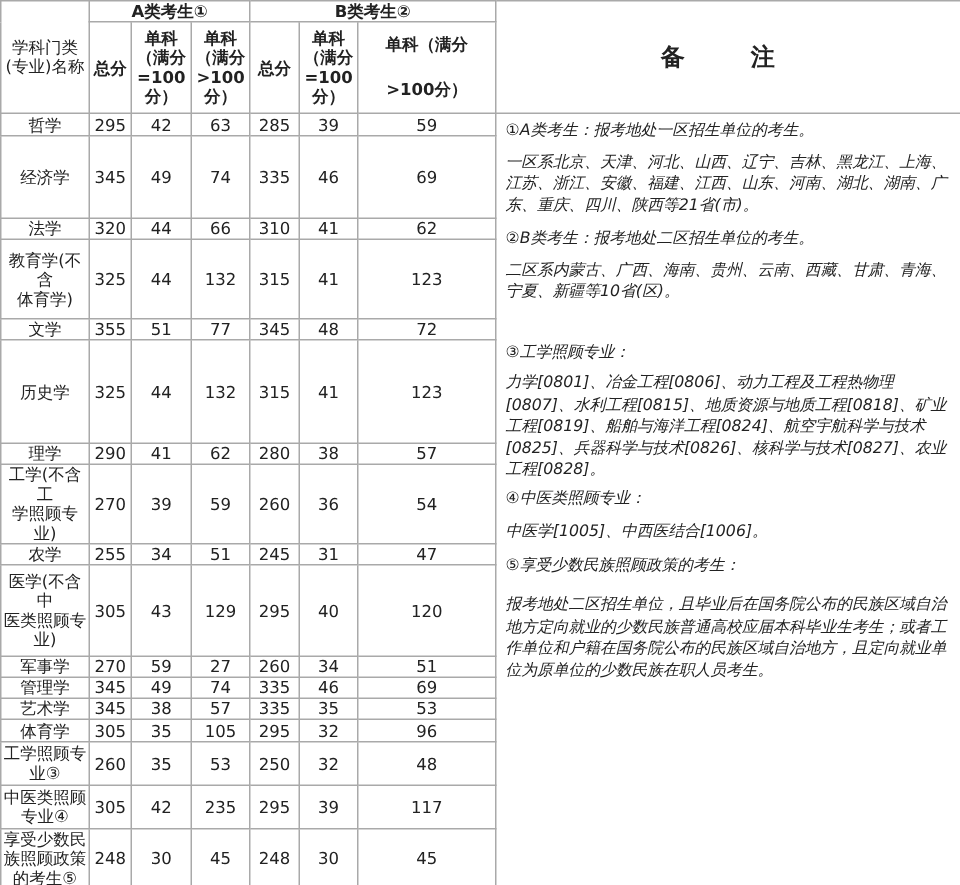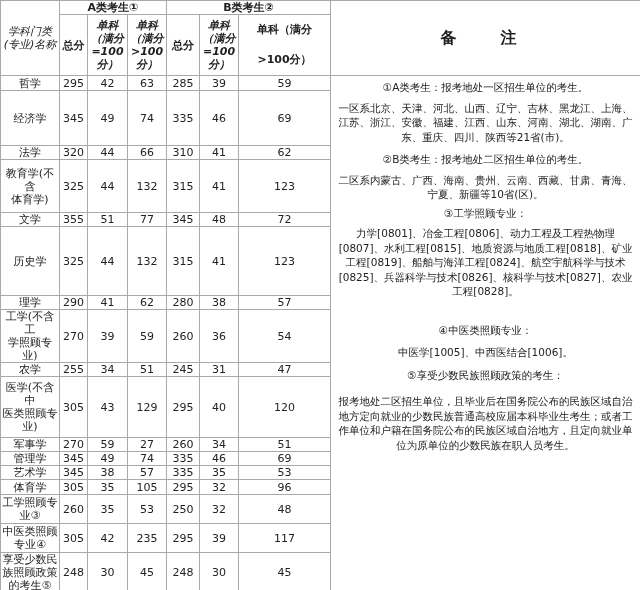--- a/index.html
+++ b/index.html
@@ -1,22 +1,22 @@
 <!DOCTYPE html>
 <html><head>
 <meta charset="utf-8">
 <style>
   html, body { margin:0; padding:0; background:#fff; }
   body { width:640px; height:590px; overflow:hidden; font-family:"DejaVu Sans", sans-serif; color:#222; }
   table.main { border-collapse:collapse; table-layout:fixed; width:640px; font-size:11px; }
   table.main td { border:1px solid #a9a9a9; text-align:center; vertical-align:middle; padding:0; line-height:13px; overflow:hidden; }
   td.notes-cell { vertical-align:top !important; padding:4px 6px 0 6px !important; }
-  .hdr { line-height:14px;font-style:italic; }
+  .hdr { line-height:14px; }
   .bold { font-weight:bold; }
-  .note-block { font-size:10.5px; line-height:14.5px; text-align:center; margin:0; }
+  .note-block { font-size:10.5px; line-height:14.5px; text-align:left; margin:0;font-style:italic; }
   .beizhu { font-weight:bold; letter-spacing:14px; font-size:16px; }
 </style>
 </head>
 <body>
 
 <table class="main">
   <colgroup>
     <col style="width:59px">
     <col style="width:28px">
     <col style="width:40px">
@@ -67,23 +67,23 @@
     <td>295</td>
     <td>42</td>
     <td>63</td>
     <td>285</td>
     <td>39</td>
     <td>59</td>
     <td rowspan="17" class="notes-cell">
       <p class="note-block" style="margin-top:0px;margin-bottom:6px">①A类考生：报考地处一区招生单位的考生。</p>
       <p class="note-block" style="margin-bottom:8px">一区系北京、天津、河北、山西、辽宁、吉林、黑龙江、上海、江苏、浙江、安徽、福建、江西、山东、河南、湖北、湖南、广东、重庆、四川、陕西等21省(市)。</p>
       <p class="note-block" style="margin-bottom:6px">②B类考生：报考地处二区招生单位的考生。</p>
-      <p class="note-block" style="margin-bottom:4px">二区系内蒙古、广西、海南、贵州、云南、西藏、甘肃、青海、宁夏、新疆等10省(区)。</p>
+      <p class="note-block" style="margin-bottom:26px">二区系内蒙古、广西、海南、贵州、云南、西藏、甘肃、青海、宁夏、新疆等10省(区)。</p>
       <p class="note-block" style="margin-bottom:6px">③工学照顾专业：</p>
-      <p class="note-block" style="margin-bottom:24px">力学[0801]、冶金工程[0806]、动力工程及工程热物理[0807]、水利工程[0815]、地质资源与地质工程[0818]、矿业工程[0819]、船舶与海洋工程[0824]、航空宇航科学与技术[0825]、兵器科学与技术[0826]、核科学与技术[0827]、农业工程[0828]。</p>
+      <p class="note-block" style="margin-bottom:4px">力学[0801]、冶金工程[0806]、动力工程及工程热物理[0807]、水利工程[0815]、地质资源与地质工程[0818]、矿业工程[0819]、船舶与海洋工程[0824]、航空宇航科学与技术[0825]、兵器科学与技术[0826]、核科学与技术[0827]、农业工程[0828]。</p>
       <p class="note-block" style="margin-bottom:8px">④中医类照顾专业：</p>
       <p class="note-block" style="margin-bottom:8px">中医学[1005]、中西医结合[1006]。</p>
       <p class="note-block" style="margin-bottom:12px">⑤享受少数民族照顾政策的考生：</p>
       <p class="note-block">报考地处二区招生单位，且毕业后在国务院公布的民族区域自治地方定向就业的少数民族普通高校应届本科毕业生考生；或者工作单位和户籍在国务院公布的民族区域自治地方，且定向就业单位为原单位的少数民族在职人员考生。</p>
     </td>
   </tr>
 
   <tr style="height:55px">
     <td><span>经济学</span></td>
     <td>345</td>

